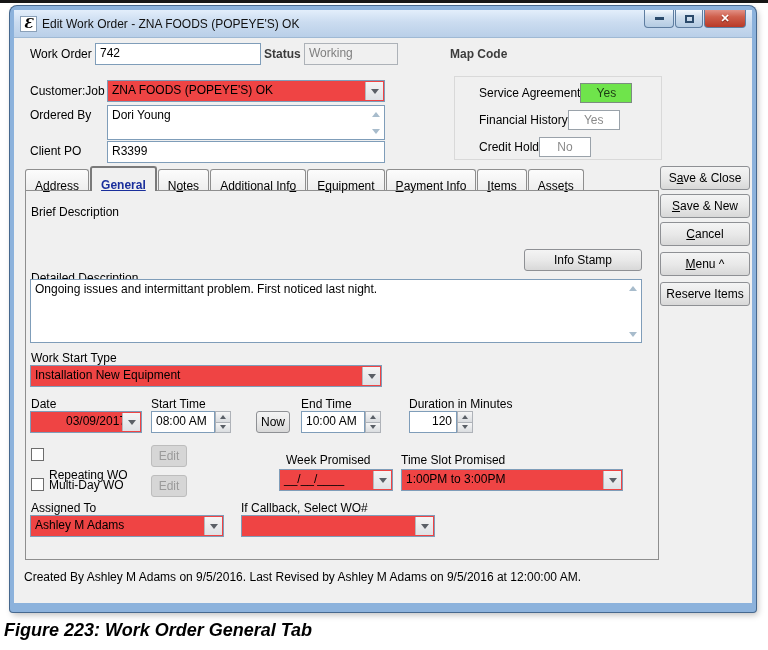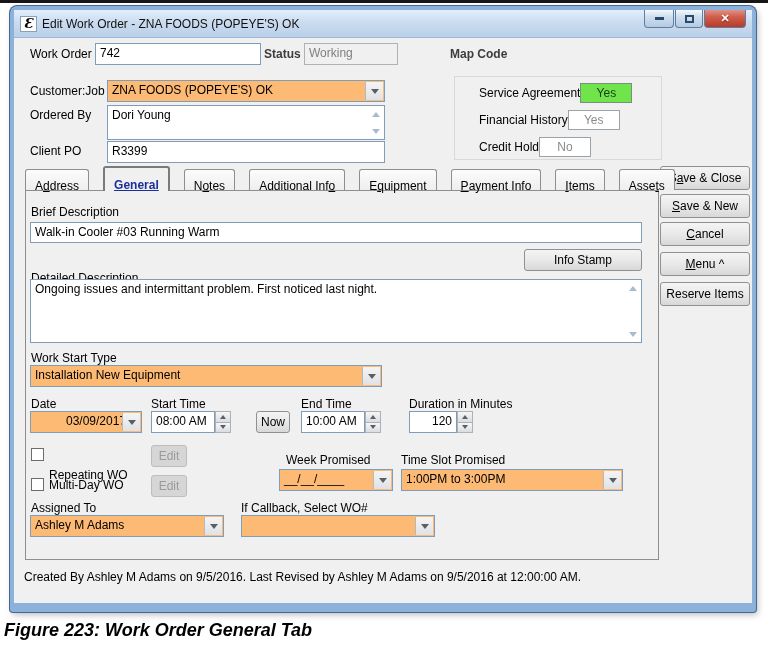--- a/index.html
+++ b/index.html
@@ -19,21 +19,21 @@
   .winbtn.close { width:42px; background:linear-gradient(#e29186,#cf5f4c 40%,#b83a28); color:#fff; font-weight:bold; font-size:11px; text-shadow:0 1px 1px #7c1d10; }
   .glyph-bar { width:9px; height:3px; background:#2b4a6b; }
   .glyph-box { width:9px; height:8px; border:2px solid #2b4a6b; background:transparent; }
 
   .dbody { position:relative; height:565px; }
 
   
   .lbl { position:absolute; font-size:12px; white-space:nowrap; }
   .input { position:absolute; background:#fff; border:1px solid #7f9db9; height:22px; padding:2px 4px; font-size:12px; white-space:nowrap; overflow:hidden; }
   .sunken { background:#f0f0f0; color:#7f7f7f; border:1px solid #adb2b8; }
-  .combo { position:absolute; background:#fdba74; border:1px solid #7f9db9; height:22px; padding:2px 22px 2px 4px; font-size:12px; white-space:nowrap; cursor:pointer; }
+  .combo { position:absolute; background:#ef4444; border:1px solid #7f9db9; height:22px; padding:2px 22px 2px 4px; font-size:12px; white-space:nowrap; cursor:pointer; }
   .combo .arrowbox { position:absolute; right:1px; top:1px; bottom:1px; width:18px; background:linear-gradient(#f4f4f4,#dfe2e6); border-left:1px solid #b5b8bc; display:flex; align-items:center; justify-content:center; }
   .tri-dn { width:0; height:0; border-left:4px solid transparent; border-right:4px solid transparent; border-top:5px solid #5a5f66; }
   .tri-dn.sm { border-left-width:3px; border-right-width:3px; border-top-width:4px; }
   .tri-up.sm { width:0; height:0; border-left:3px solid transparent; border-right:3px solid transparent; border-bottom:4px solid #5a5f66; }
   .spin { position:absolute; width:16px; height:22px; display:flex; flex-direction:column; }
   .spin > div { flex:1; border:1px solid #aeb2b8; background:linear-gradient(#f6f6f6,#dadde0); display:flex; align-items:center; justify-content:center; cursor:pointer; }
   .spin > div:first-child { border-bottom-width:0; }
   .btn { position:absolute; border:1px solid #8e9094; border-radius:3px; background:linear-gradient(#f4f4f4,#e9e9e9 50%,#d8d8d8); font-size:12px; font-family:inherit; display:flex; align-items:center; justify-content:center; cursor:pointer; color:#000; }
   .btn.disabled { background:#d6d6d6; color:#9a9a9a; border-color:#bdbdbd; cursor:default; }
   .ta { position:absolute; background:#fff; border:1px solid #7f9db9; padding:2px 18px 2px 4px; font-size:12px; overflow:hidden; }
@@ -45,21 +45,21 @@
   .mn { text-decoration:underline; }
 
   
   .groupbox { position:absolute; left:440px; top:38px; width:208px; height:84px; border:1px solid #d9d9d9; background:#f0f0f0; }
   .flag-row { position:absolute; left:24px; right:12px; height:20px; display:flex; align-items:center; }
   .flag-btn { width:52px; height:20px; border:1px solid #9aa2aa; background:#fff; color:#8a8a8a; font-size:12px; font-family:inherit; text-align:center; line-height:18px; }
   .flag-green { background:#6fe44b; color:#1c3a14; border-color:#7b8d80; }
 
   
   .tabstrip { position:absolute; left:11px; top:130px; height:22px; display:flex; align-items:flex-end; z-index:2; }
-  .tab { height:21px; line-height:20px; padding:6px 9px; border:1px solid #8e8e8e; border-bottom:none; border-radius:3px 3px 0 0; background:linear-gradient(#fcfcfc,#eeeeee); margin-right:14px; cursor:pointer; white-space:nowrap; }
+  .tab { height:21px; line-height:20px; padding:6px 9px; border:1px solid #8e8e8e; border-bottom:none; border-radius:3px 3px 0 0; background:linear-gradient(#fcfcfc,#eeeeee); margin-right:1px; cursor:pointer; white-space:nowrap; }
   .tab.selected { height:25px; line-height:23px; background:#f0f0f0; font-weight:bold; color:#1a2f9c; position:relative; top:1px; border-width:2px; border-bottom:none; border-color:#7a7a7a; }
   .panel { position:absolute; left:11px; top:152px; width:634px; height:370px; border:1px solid #8e8e8e; background:#f0f0f0; z-index:1; }
 
   
   .sidebtn { left:646px; width:90px; height:24px; }
 
   .footer { position:absolute; left:10px; top:532px; font-size:12px; white-space:nowrap; }
 
   .caption { position:absolute; left:4px; top:620px; font-size:18px; font-weight:bold; font-style:italic; font-family:"Liberation Sans", sans-serif; }
 </style>
@@ -154,21 +154,20 @@
     <button class="btn sidebtn" style="top:214px;">
         <span><span></span><span class="mn">M</span><span>enu ^</span></span>
       </button>
     <button class="btn sidebtn" style="top:244px;">
         <span>Reserve Items</span>
       </button>
 
     <div class="panel">
 
       <span class="lbl" style="left:5px;top:14px;">Brief Description</span>
-      <div class="input" style="left:4px;top:31px;width:612px;height:21px;">Walk-in Cooler #03 Running Warm</div>
 
       <button class="btn" style="left:498px;top:58px;width:118px;height:22px;">Info Stamp</button>
       <span class="lbl" style="left:5px;top:80px;">Detailed Description</span>
       <div class="ta" style="left:4px;top:88px;width:612px;height:64px;">
         <span>Ongoing issues and intermittant problem. First noticed last night.</span>
         <span class="scr-up">
             <span class="tri-up-l"></span>
           </span>
         <span class="scr-dn">
             <span class="tri-dn-l"></span>

